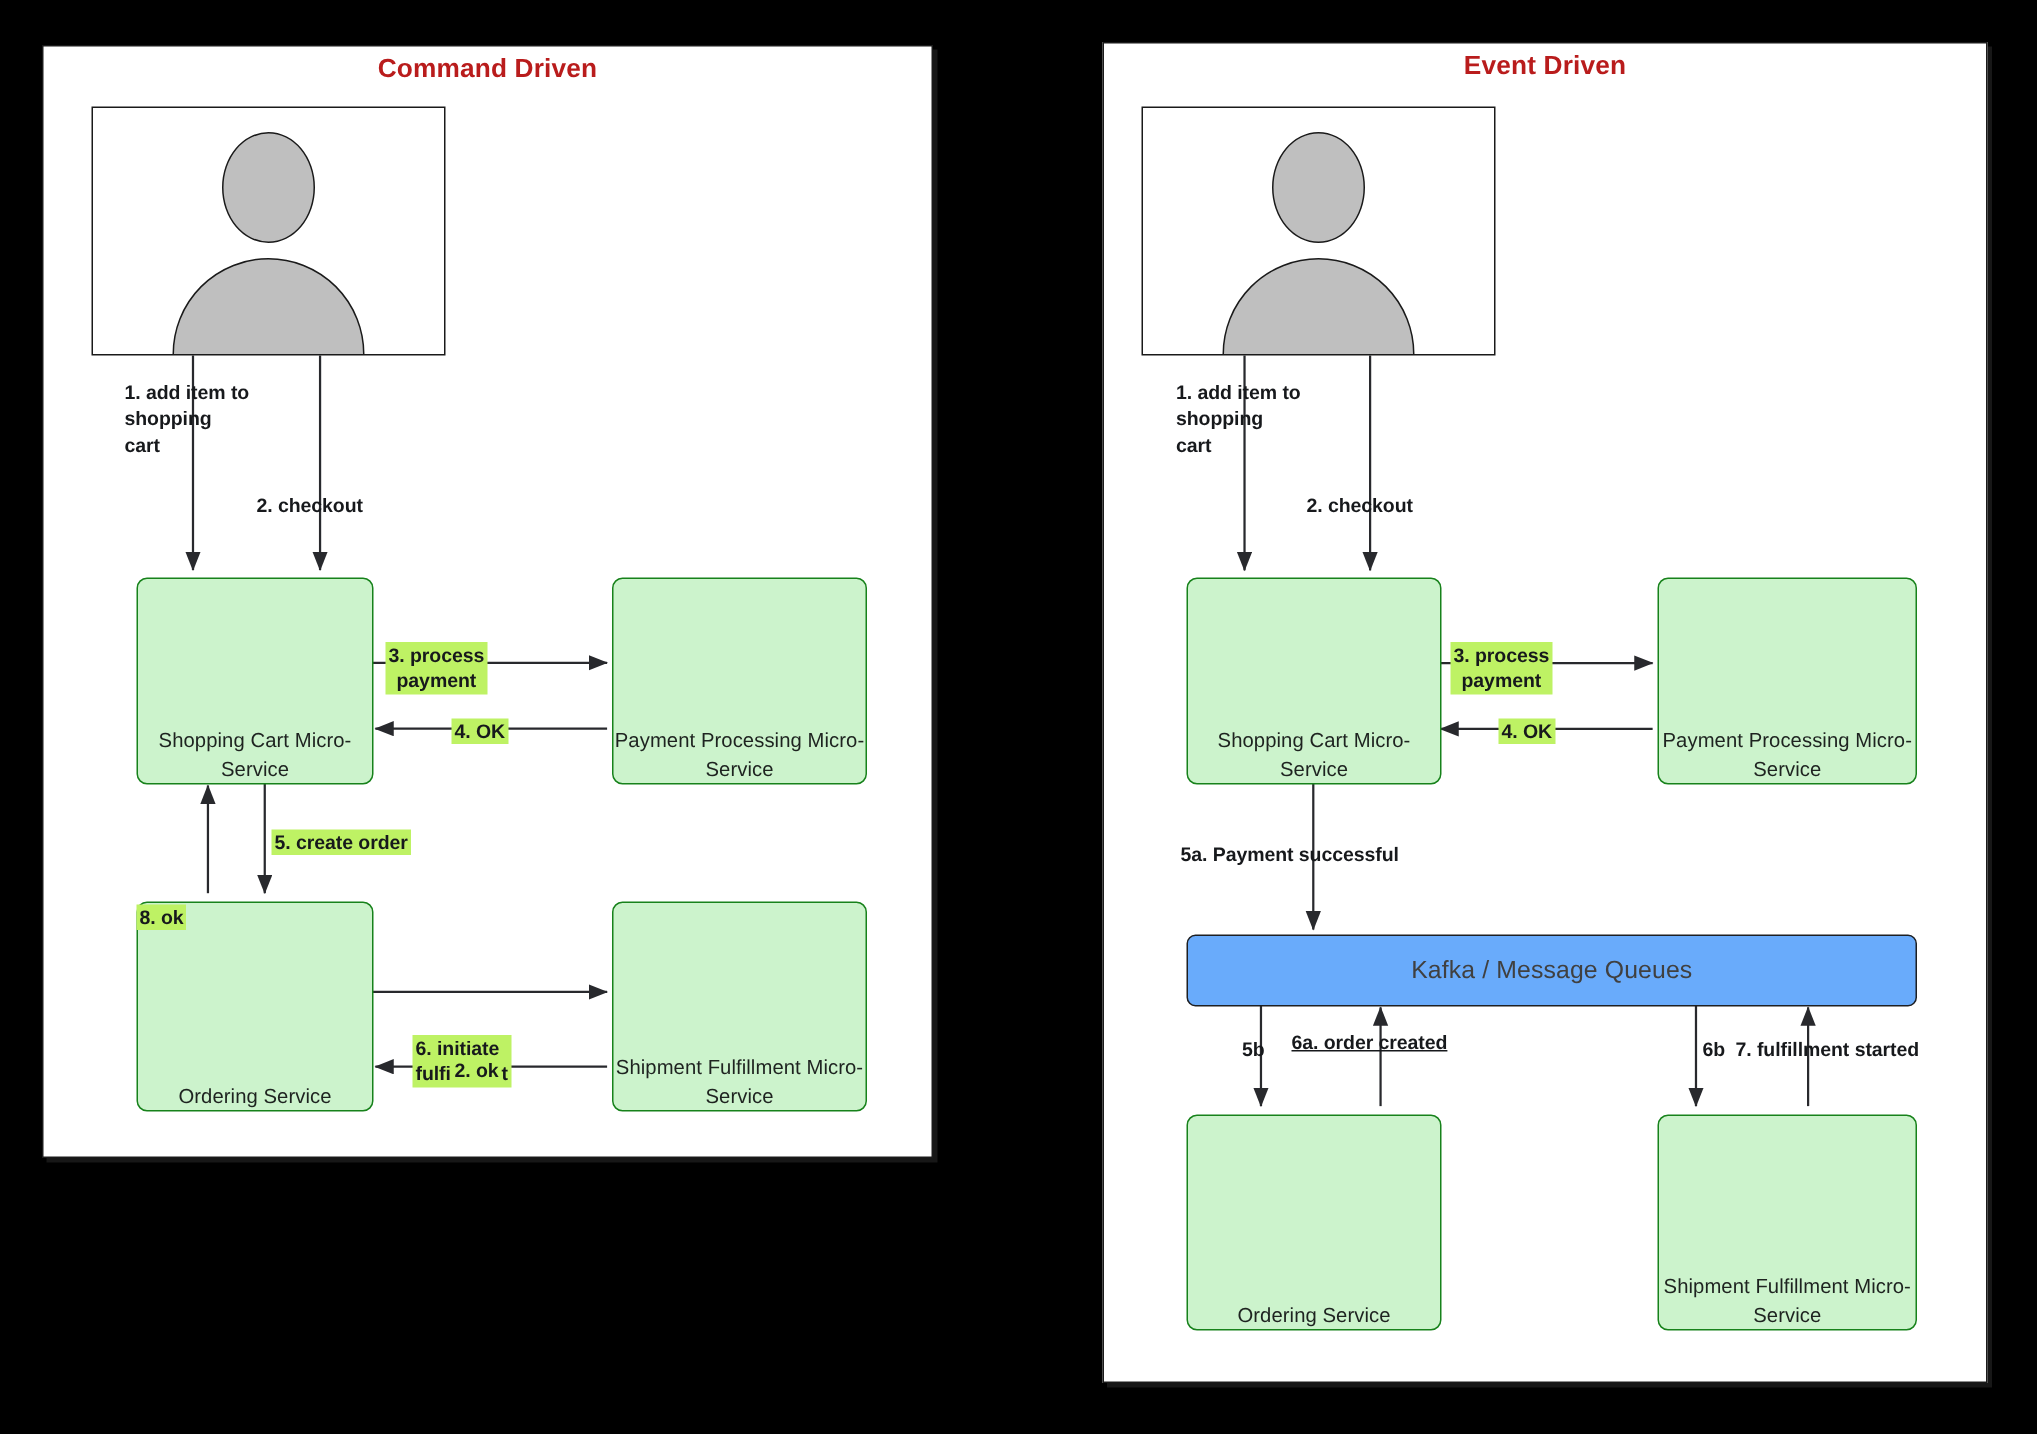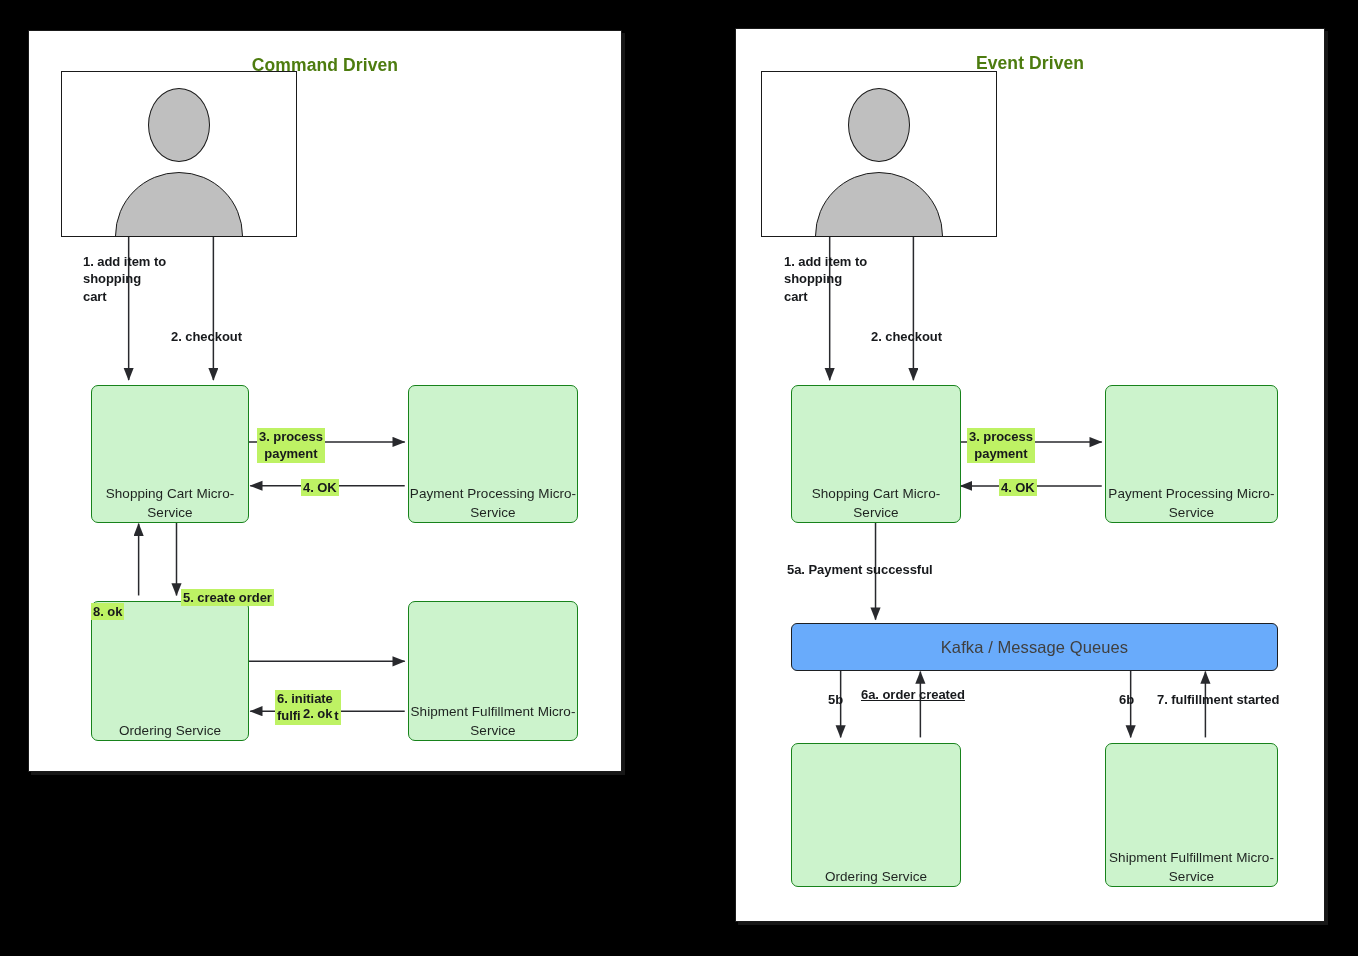--- a/index.html
+++ b/index.html
@@ -17,25 +17,25 @@
   }
   .panel {
     position: absolute;
     background: #ffffff;
     border: 1.6px solid #1a1a1a;
     box-sizing: border-box;
     box-shadow: 3px 3px 0 0 rgba(25,25,25,0.92);
   }
   .panel-title {
     position: absolute;
-    top: 24px; left: 0; right: 0;
+    top: 4px; left: 0; right: 0;
     text-align: center;
     font-size: 17.5px;
     font-weight: bold;
-    color: #4d7c0f;
+    color: #b91c1c;
     letter-spacing: 0.1px;
   }
   
   .actor-box {
     position: absolute;
     background: #ffffff;
     border: 1.6px solid #1a1a1a;
     box-sizing: border-box;
     overflow: hidden;
   }
@@ -166,21 +166,21 @@
 Micro-Service</span>
     </div>
 
     <div class="lbl" style="left:54px; top:222px;">1. add item to
 shopping
 cart</div>
     <div class="lbl" style="left:142px; top:297px;">2. checkout</div>
     <div class="lbl box" style="left:228px; top:397px; text-align:center;">3. process
 payment</div>
     <div class="lbl box" style="left:272px; top:448px;">4. OK</div>
-    <div class="lbl box" style="left:152px; top:522px;margin-top:36px;">5. create order</div>
+    <div class="lbl box" style="left:152px; top:522px;">5. create order</div>
     <div class="lbl box" style="left:62px; top:572px;">8. ok</div>
     <div class="lbl box" style="left:246px; top:617px;margin-top:42px;">6. initiate
 fulfillment</div>
     <div class="lbl box" style="left:272px; top:674px;">2. ok</div>
   </div>
 
   <div class="panel" style="left:735px; top:28px; width:590px; height:894px;">
 
     <div class="panel-title">Event Driven</div>
 
@@ -240,17 +240,17 @@
     <div class="lbl" style="left:48px; top:224px;">1. add item to
 shopping
 cart</div>
     <div class="lbl" style="left:135px; top:299px;">2. checkout</div>
     <div class="lbl box" style="left:231px; top:399px; text-align:center;">3. process
 payment</div>
     <div class="lbl box" style="left:263px; top:450px;">4. OK</div>
     <div class="lbl" style="left:51px; top:532px;">5a. Payment successful</div>
     <div class="lbl" style="left:92px; top:662px;">5b</div>
     <div class="lbl" style="left:125px; top:657px;text-decoration:underline;">6a. order created</div>
-    <div class="lbl" style="left:383px; top:662px;">6b</div>
+    <div class="lbl" style="left:399px; top:662px;">6b</div>
     <div class="lbl" style="left:421px; top:662px;">7. fulfillment started</div>
   </div>
 
 </div>
 
 </body></html>

